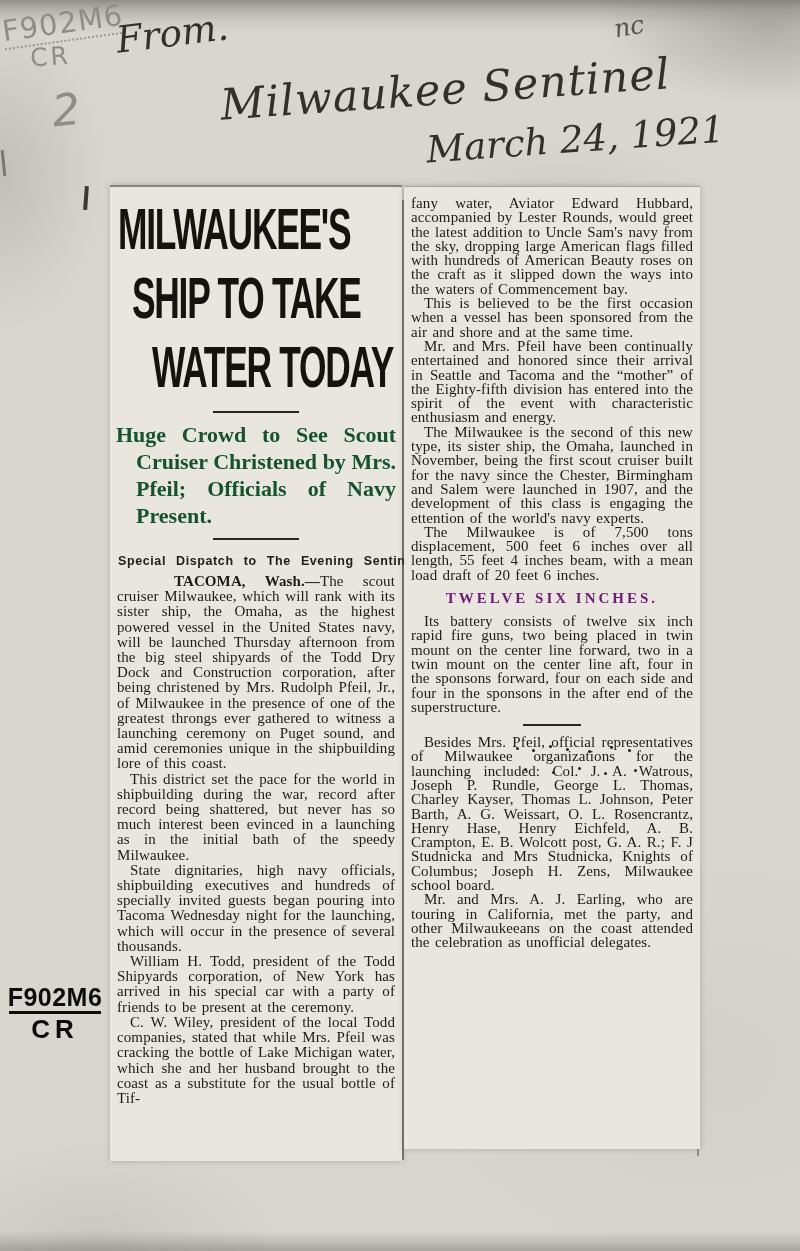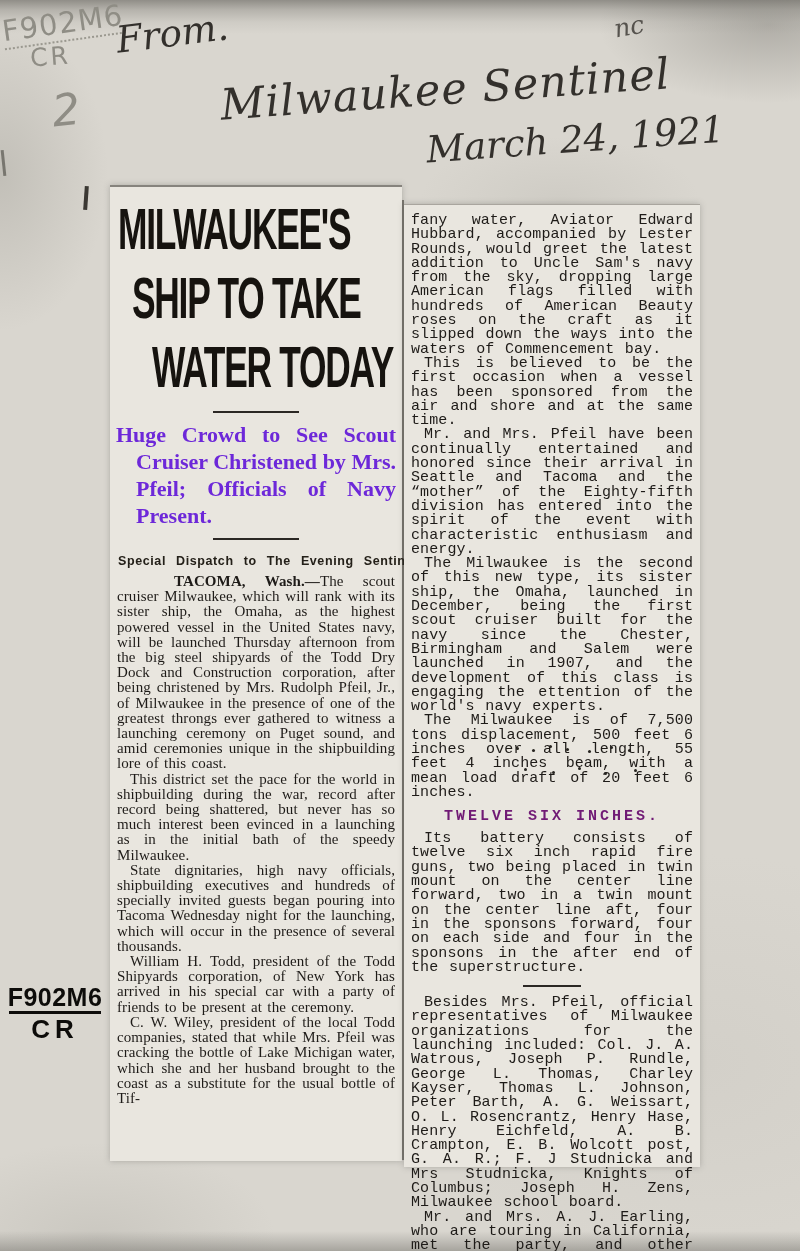--- a/index.html
+++ b/index.html
@@ -13,42 +13,42 @@
       radial-gradient(ellipse 180px 260px at 0% 14%, rgba(140,138,130,.30), rgba(0,0,0,0) 60%),
       radial-gradient(ellipse 300px 160px at 12% 99%, rgba(150,148,140,.22), rgba(0,0,0,0) 60%),
       radial-gradient(ellipse 420px 300px at 88% 85%, rgba(205,202,195,.5), rgba(0,0,0,0) 70%),
       radial-gradient(ellipse 200px 90px at 70% 16%, rgba(160,158,150,.18), rgba(0,0,0,0) 70%);
     font-family:"Liberation Serif", serif;
     color:#1e1b18;
   }
   
   .clip{position:absolute;background:#e9e6df;box-shadow:0 0 6px rgba(90,88,82,.35);}
   .clip-left{left:110px;top:185px;width:292px;height:974px;border-top:2px solid rgba(52,49,44,.55);}
-  .clip-right{left:404px;top:204px;width:296px;height:962px;border-top:1px solid rgba(90,87,80,.45);font-family:Liberation Mono, monospace;}
+  .clip-right{left:404px;top:186px;width:296px;height:962px;border-top:1px solid rgba(90,87,80,.45);}
   .edge-v{position:absolute;background:rgba(58,55,49,.6);}
   .divider{left:402px;top:200px;width:2px;height:960px;}
   .hl-leftedge{left:111px;top:196px;width:2px;height:218px;background:rgba(48,45,40,.55);}
   .right-outline{
     left:697px;top:206px;width:2px;height:950px;
     background:repeating-linear-gradient(180deg, rgba(88,85,78,.55) 0 14px, rgba(0,0,0,0) 14px 24px);
   }
   .stray-mark1{left:84px;top:186px;width:4px;height:24px;background:#3b3833;transform:rotate(4deg);}
   .stray-mark2{left:2px;top:150px;width:3px;height:26px;background:rgba(70,68,62,.6);transform:rotate(-6deg);}
 
   
   .headline{padding:8px 0 0 8px;}
   .hl-line{
     font-family:"Liberation Sans", sans-serif;font-weight:900;
     font-size:57px;line-height:69px;letter-spacing:-2px;color:#16130f;
     white-space:nowrap;transform:scaleX(.62);transform-origin:0 50%;
   }
   .hl-2{margin-left:14px;} .hl-3{margin-left:34px;}
   .rule{width:86px;height:2px;background:#2b2824;margin:9px auto 7px auto;}
   .subhead{
-    font-weight:bold;font-size:22px;line-height:27px;color:#6d28d9;
+    font-weight:bold;font-size:22px;line-height:27px;color:#14532d;
     padding:1px 6px 0 26px;text-indent:-20px;text-align:justify;
   }
   .credit{
     font-family:"Liberation Sans", sans-serif;font-weight:bold;font-size:12.5px;
     letter-spacing:.6px;word-spacing:6px;padding:7px 2px 0 8px;color:#242019;white-space:nowrap;
   }
   
   .body{padding:6px 7px 0 7px;text-align:justify;}
   .body p{margin:0;font-size:15px;text-indent:13px;word-spacing:1.5px;letter-spacing:.1px;}
   .clip-left .body p{line-height:15.2px;}
@@ -121,21 +121,21 @@
       <p>William H. Todd, president of the Todd Shipyards corporation, of New York has arrived in his special car with a party of friends to be present at the ceremony.</p>
       <p>C. W. Wiley, president of the local Todd companies, stated that while Mrs. Pfeil was cracking the bottle of Lake Michigan water, which she and her husband brought to the coast as a substitute for the usual bottle of Tif-</p>
     </div>
   </div>
 
   <div class="clip clip-right">
     <div class="body">
       <p class="cont">fany water, Aviator Edward Hubbard, accompanied by Lester Rounds, would greet the latest addition to Uncle Sam's navy from the sky, dropping large American flags filled with hundreds of American Beauty roses on the craft as it slipped down the ways into the waters of Commencement bay.</p>
       <p>This is believed to be the first occasion when a vessel has been sponsored from the air and shore and at the same time.</p>
       <p>Mr. and Mrs. Pfeil have been continually entertained and honored since their arrival in Seattle and Tacoma and the “mother” of the Eighty-fifth division has entered into the spirit of the event with characteristic enthusiasm and energy.</p>
-      <p>The Milwaukee is the second of this new type, its sister ship, the Omaha, launched in December, being the first scout cruiser built for the navy since the Chester, Birmingham and Salem were launched in 1907, and the development of this class is engaging the ettention of the world's navy experts.</p>
+      <p>The Milwaukee is the second of this new type, its sister ship, the Omaha, launched in November, being the first scout cruiser built for the navy since the Chester, Birmingham and Salem were launched in 1907, and the development of this class is engaging the ettention of the world's navy experts.</p>
       <p>The Milwaukee is of 7,500 tons displacement, 500 feet 6 inches over all length, 55 feet 4 inches beam, with a mean load draft of 20 feet 6 inches.</p>
       <div class="col-head">TWELVE SIX INCHES.</div>
       <p>Its battery consists of twelve six inch rapid fire guns, two being placed in twin mount on the center line forward, two in a twin mount on the center line aft, four in the sponsons forward, four on each side and four in the sponsons in the after end of the superstructure.</p>
       <div class="mini-rule"></div>
       <p>Besides Mrs. Pfeil, official representatives of Milwaukee organizations for the launching included: Col. J. A. Watrous, Joseph P. Rundle, George L. Thomas, Charley Kayser, Thomas L. Johnson, Peter Barth, A. G. Weissart, O. L. Rosencrantz, Henry Hase, Henry Eichfeld, A. B. Crampton, E. B. Wolcott post, G. A. R.; F. J Studnicka and Mrs Studnicka, Knights of Columbus; Joseph H. Zens, Milwaukee school board.</p>
       <p>Mr. and Mrs. A. J. Earling, who are touring in California, met the party, and other Milwaukeeans on the coast attended the celebration as unofficial delegates.</p>
     </div>
   </div>
 
   <div class="ink-dots"></div>

